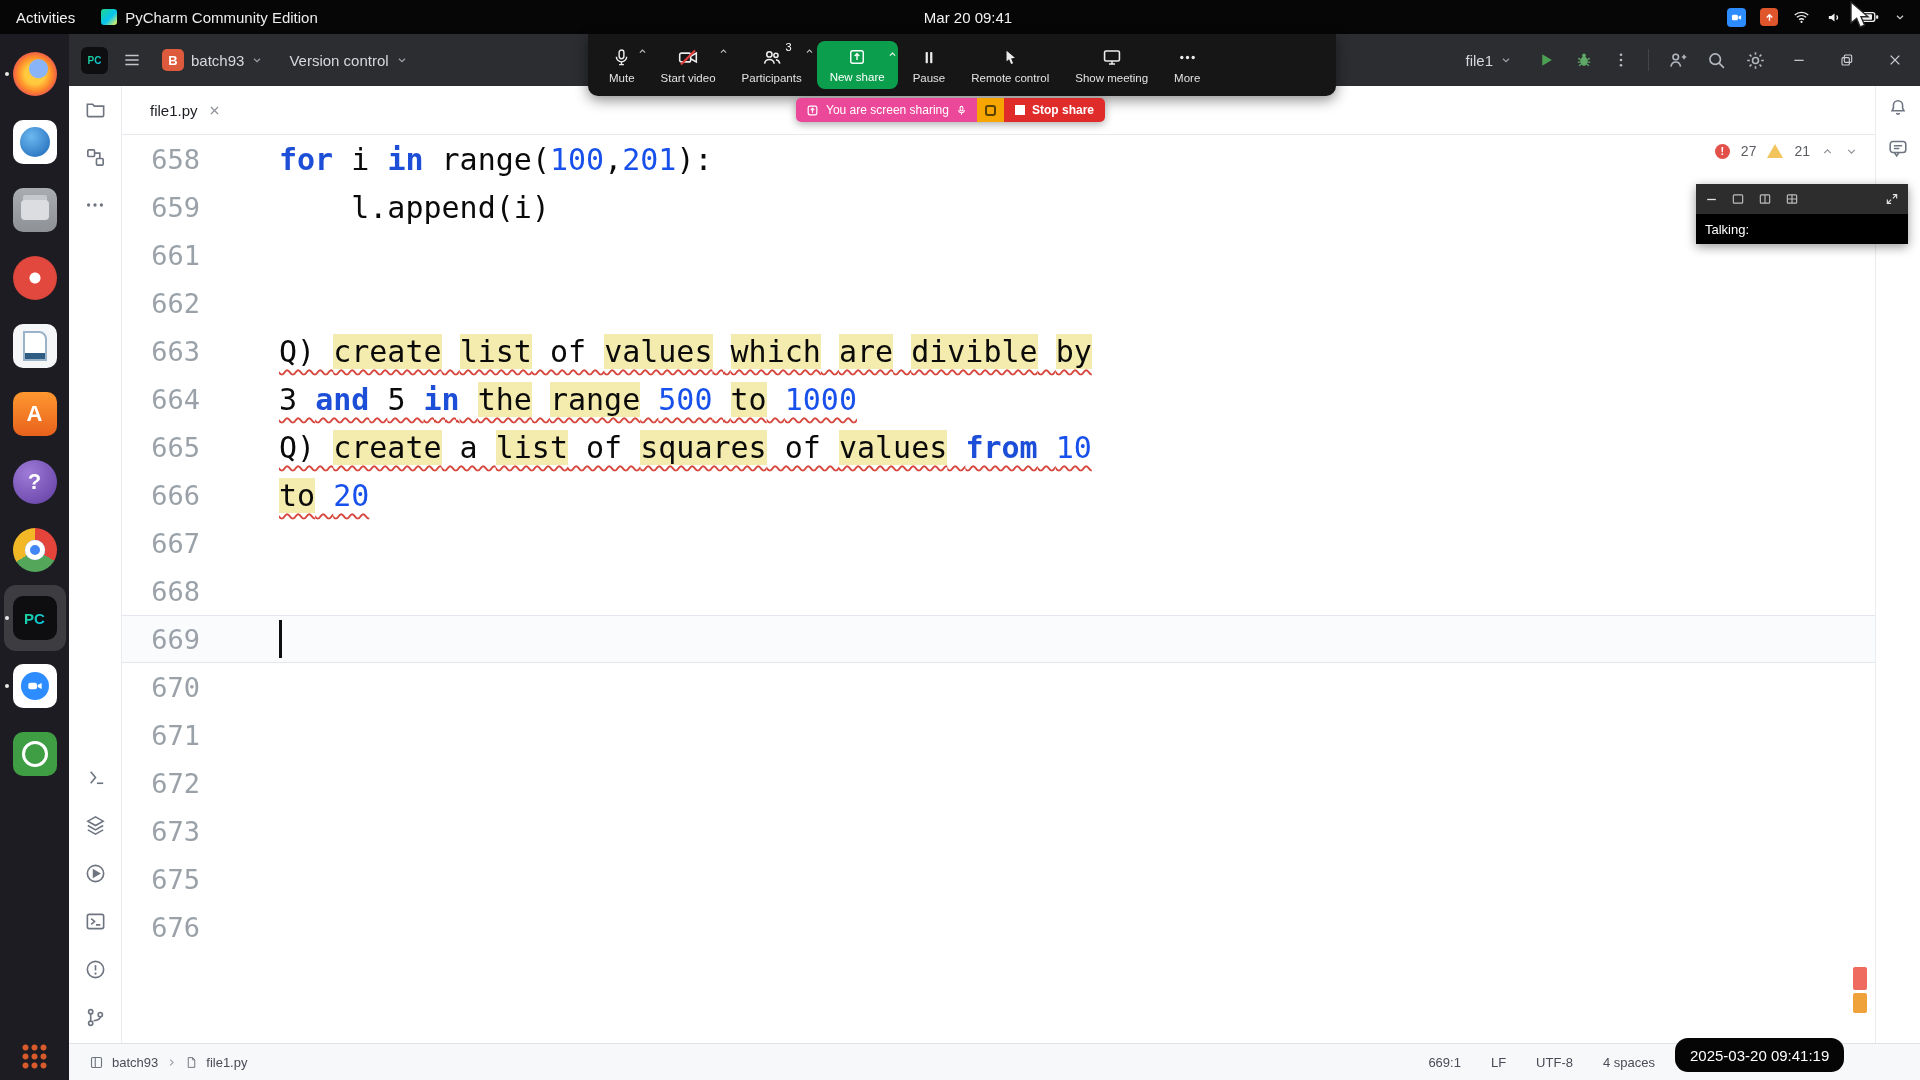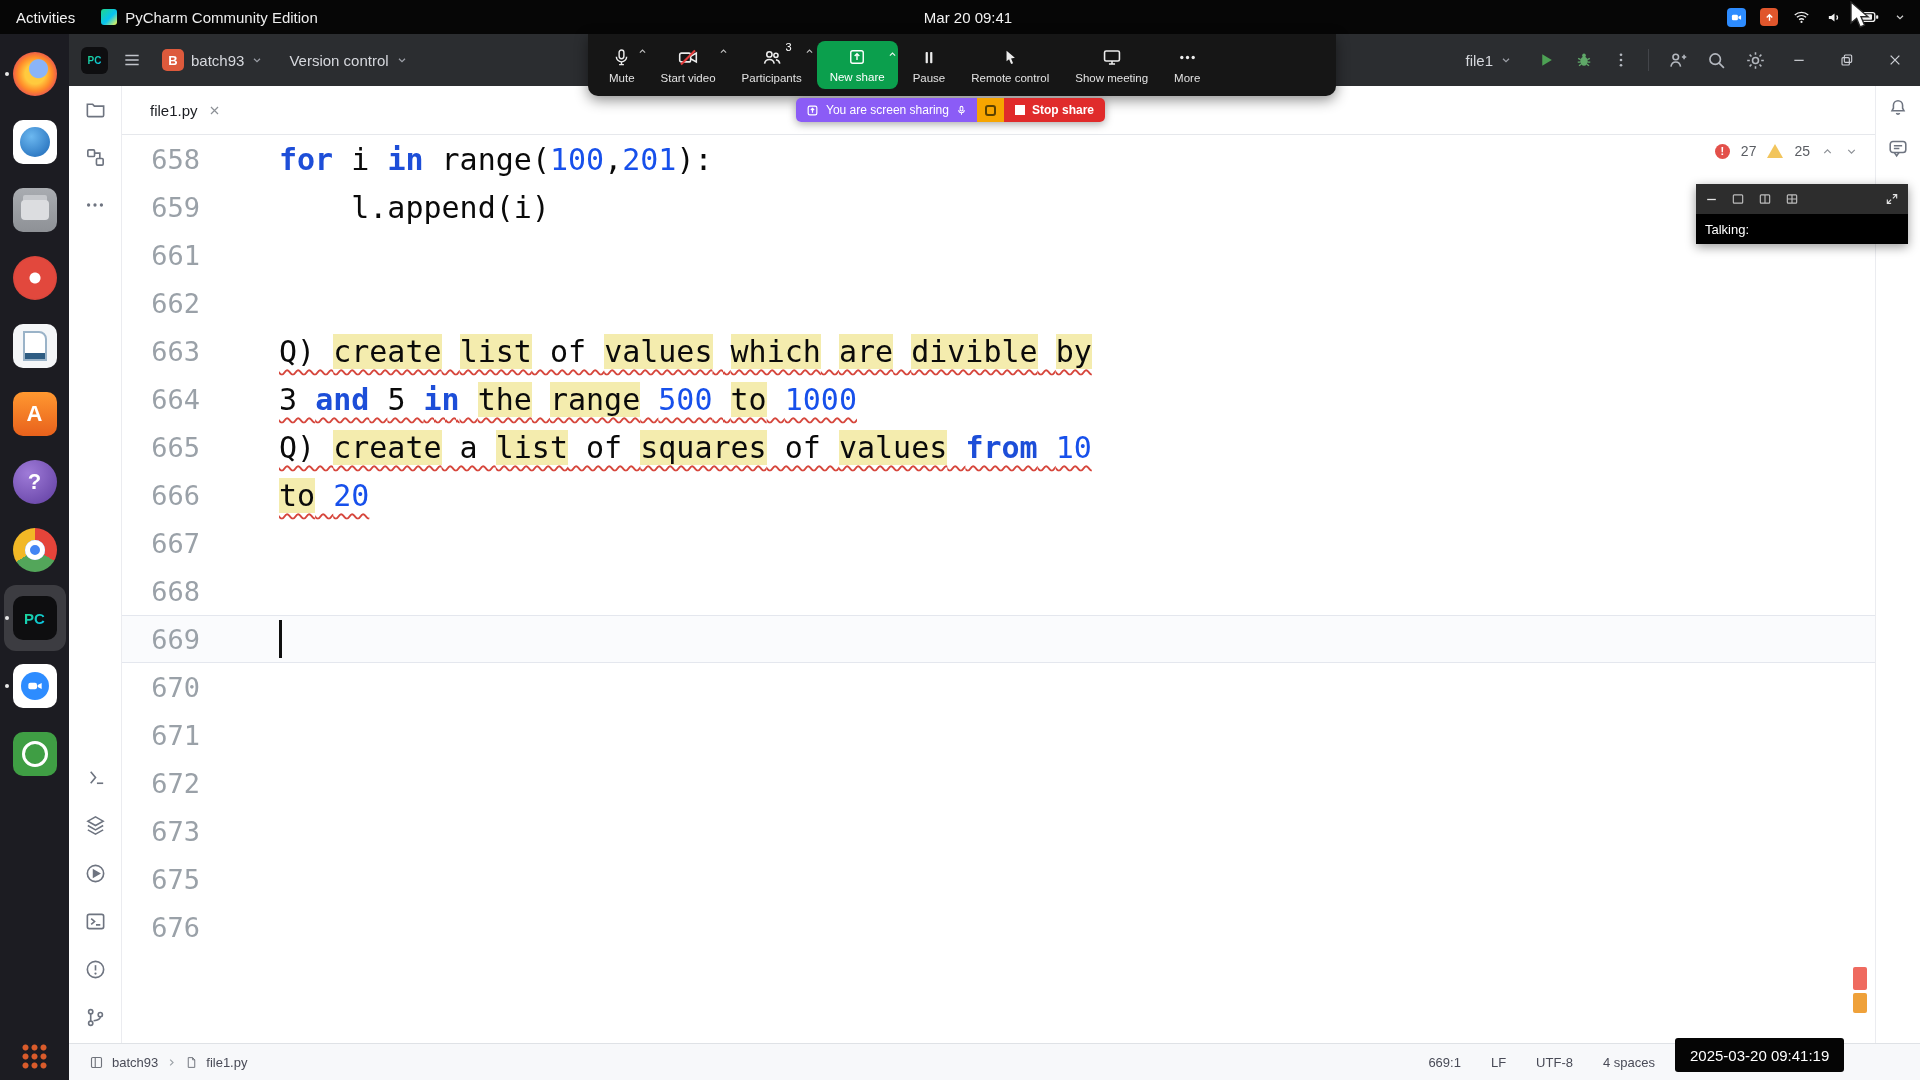--- a/index.html
+++ b/index.html
@@ -68,21 +68,21 @@
   .zb{position:relative;display:flex;flex-direction:column;align-items:center;justify-content:center;gap:4px;
     padding:0 13px;color:#e3e3e3;font-size:11.5px;white-space:nowrap}
   .zb .zb-caret{position:absolute;top:9px;right:1px}
   .zb.green{background:#0b9f4d;border-radius:8px;margin:3px 2px;color:#fff}
   .pwrap{position:relative}
   .pcount{position:absolute;top:-6px;right:-9px;font-size:11px;color:#fff}
 
   
   .share-banner{position:absolute;left:796px;top:98px;height:24px;display:flex;z-index:41;border-radius:5px;overflow:hidden;
     font-size:12px;box-shadow:0 2px 8px rgba(0,0,0,.35)}
-  .sb-green{background:#8b5cf6;color:#fff;display:flex;align-items:center;gap:7px;padding:0 10px}
+  .sb-green{background:#ec4899;color:#fff;display:flex;align-items:center;gap:7px;padding:0 10px}
   .sb-amber{background:#f7a500;width:27px;display:flex;align-items:center;justify-content:center}
   .sb-amber i{width:11px;height:11px;border:2.5px solid #5b4200;border-radius:3px;display:block}
   .sb-red{background:#e02b2b;color:#fff;display:flex;align-items:center;gap:7px;padding:0 11px;font-weight:bold}
   .stop-sq{width:10px;height:10px;background:#fff;display:block}
 
   
   .main{position:absolute;left:0;top:52px;right:0;bottom:37px;display:flex;background:#fff}
   .left-stripe{width:53px;border-right:1px solid #ebecf0;display:flex;flex-direction:column;align-items:center;
      padding-top:12px;gap:25px}
   .stripe-spacer{flex:1}
@@ -124,21 +124,21 @@
   .zm-expand{margin-left:auto}
   .zm-talking{height:30px;background:#000;color:#fff;font-size:13px;display:flex;align-items:center;padding:0 9px}
 
   
   .statusbar{position:absolute;left:0;right:0;bottom:0;height:37px;background:#f7f8fa;border-top:1px solid #dfe2e6;
      display:flex;align-items:center;font-size:13px;color:#494b57}
   .sb-left{display:flex;align-items:center;gap:8px;padding-left:20px}
   .sb-right{position:absolute;right:265px;display:flex;align-items:center;gap:30px;color:#494b57}
 
   .tooltip{position:absolute;left:1675px;top:1038px;height:34px;padding:0 15px;background:#050505;color:#fff;
-     font-size:15px;display:flex;align-items:center;border-radius:3px;z-index:50}
+     font-size:15px;display:flex;align-items:center;border-radius:13px;z-index:50}
 
   .cursor{position:absolute;left:1848px;top:1px;z-index:60}
 </style>
 </head>
 <body>
 
 <div class="gnome-bar">
   <div class="gb-left">
     <span>Activities</span>
     <span class="gb-app">
@@ -476,21 +476,21 @@
             <div class="ed-row">
               <span class="ln">676</span>
               <span class="code-text"></span>
             </div>
           </div>
 
         <div class="inspections">
           <span class="err-dot">!</span>
           <span>27</span>
           <span class="warn-tri"></span>
-          <span>25</span>
+          <span>21</span>
           <span>
             <svg width="13" height="13" viewBox="0 0 24 24" fill="none" stroke="#8c9096" stroke-width="2.2">
                 <path d="M6 15l6-6 6 6"></path>
               </svg>
           </span>
           <span>
             <svg width="13" height="13" viewBox="0 0 24 24" fill="none" stroke="#8c9096" stroke-width="2.2">
                 <path d="M6 9l6 6 6-6"></path>
               </svg>
           </span>

